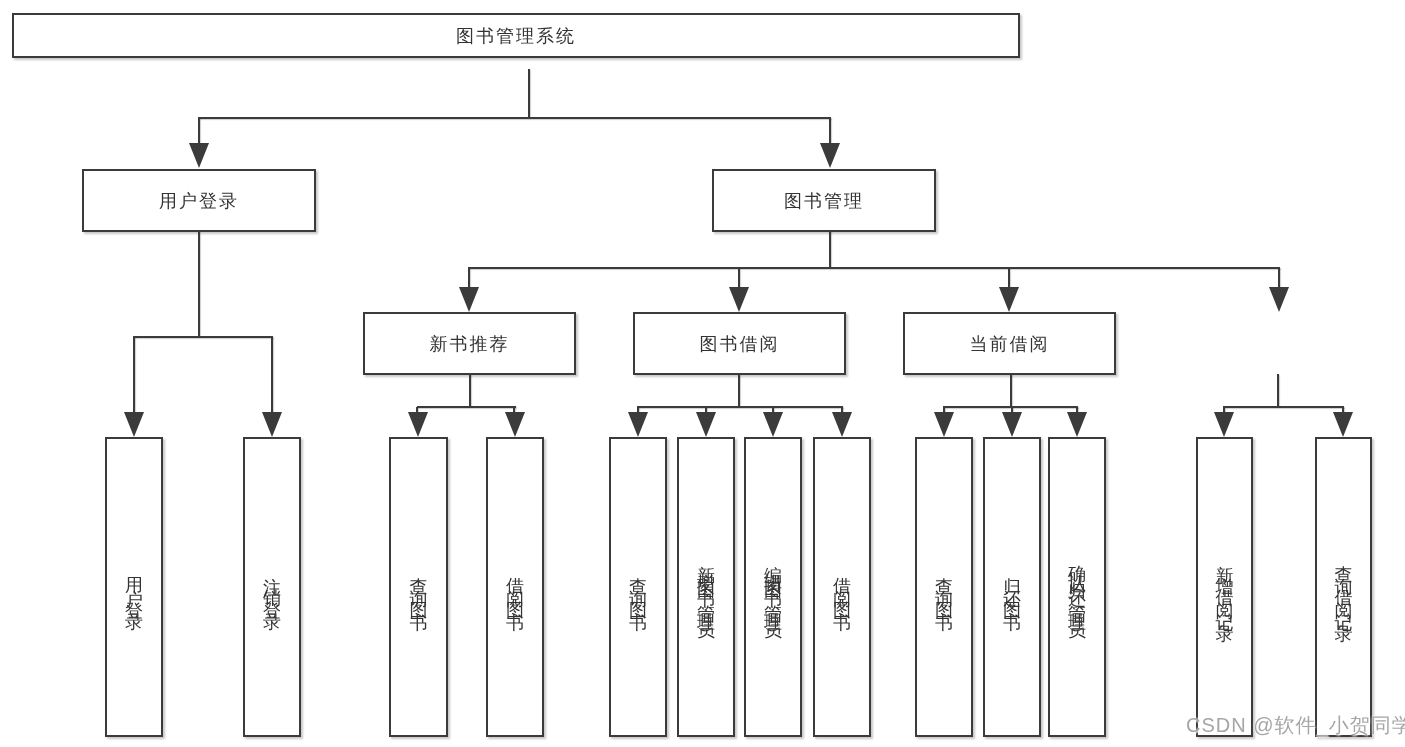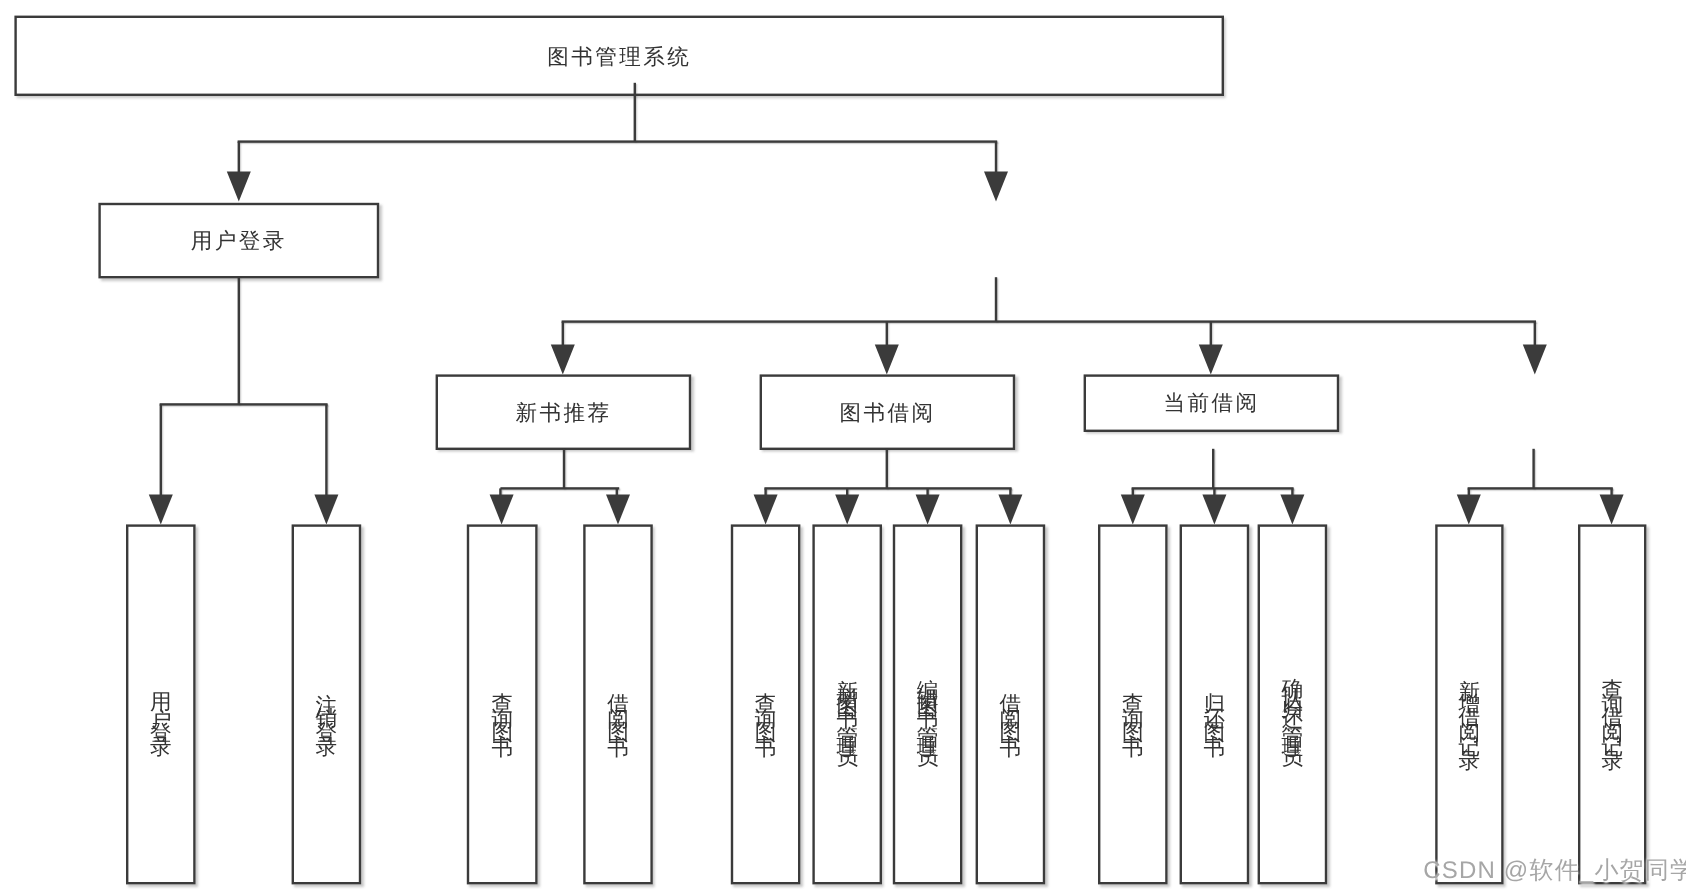--- a/index.html
+++ b/index.html
@@ -53,33 +53,36 @@
     white-space:nowrap;
     z-index:9;
     text-shadow:0 0 3px #ffffff,1px 1px 2px #ffffff;
   }
 </style>
 </head>
 <body>
 
 <div id="canvas">
 
-  <div class="box" style="left:12px;top:13px;width:1008px;height:67px;text-align:center;">
+  <div class="box" style="left:12px;top:13px;width:1008px;height:45px;text-align:center;">
     <span class="hlabel">图书管理系统</span>
   </div>
 
   <div class="vline" style="left:528px;top:69px;height:49px;"></div>
   <div class="hline" style="left:198px;top:117px;width:633px;"></div>
   <div class="vline" style="left:198px;top:118px;height:27px;"></div>
   <div class="arrow" style="left:189px;top:143px;"></div>
   <div class="vline" style="left:829px;top:118px;height:27px;"></div>
   <div class="arrow" style="left:820px;top:143px;"></div>
 
   <div class="box" style="left:82px;top:169px;width:234px;height:63px;">
     <span class="hlabel">用户登录</span>
+  </div>
+  <div class="box" style="left:712px;top:169px;width:224px;height:63px;">
+    <span class="hlabel">图书管理</span>
   </div>
 
   <div class="vline" style="left:198px;top:231px;height:106px;"></div>
   <div class="hline" style="left:133px;top:336px;width:140px;"></div>
   <div class="vline" style="left:133px;top:337px;height:77px;"></div>
   <div class="arrow" style="left:124px;top:412px;"></div>
   <div class="vline" style="left:271px;top:337px;height:77px;"></div>
   <div class="arrow" style="left:262px;top:412px;"></div>
 
   <div class="vline" style="left:829px;top:231px;height:37px;"></div>
@@ -92,21 +95,21 @@
   <div class="arrow" style="left:999px;top:287px;"></div>
   <div class="vline" style="left:1278px;top:268px;height:22px;"></div>
   <div class="arrow" style="left:1269px;top:287px;"></div>
 
   <div class="box" style="left:363px;top:312px;width:213px;height:63px;">
     <span class="hlabel">新书推荐</span>
   </div>
   <div class="box" style="left:633px;top:312px;width:213px;height:63px;">
     <span class="hlabel">图书借阅</span>
   </div>
-  <div class="box" style="left:903px;top:312px;width:213px;height:48px;">
+  <div class="box" style="left:903px;top:312px;width:213px;height:63px;">
     <span class="hlabel">当前借阅</span>
   </div>
 
   <div class="vline" style="left:469px;top:374px;height:33px;"></div>
   <div class="hline" style="left:417px;top:406px;width:99px;"></div>
   <div class="vline" style="left:416px;top:407px;height:8px;"></div>
   <div class="arrow" style="left:408px;top:412px;"></div>
   <div class="vline" style="left:513px;top:407px;height:8px;"></div>
   <div class="arrow" style="left:505px;top:412px;"></div>
 

